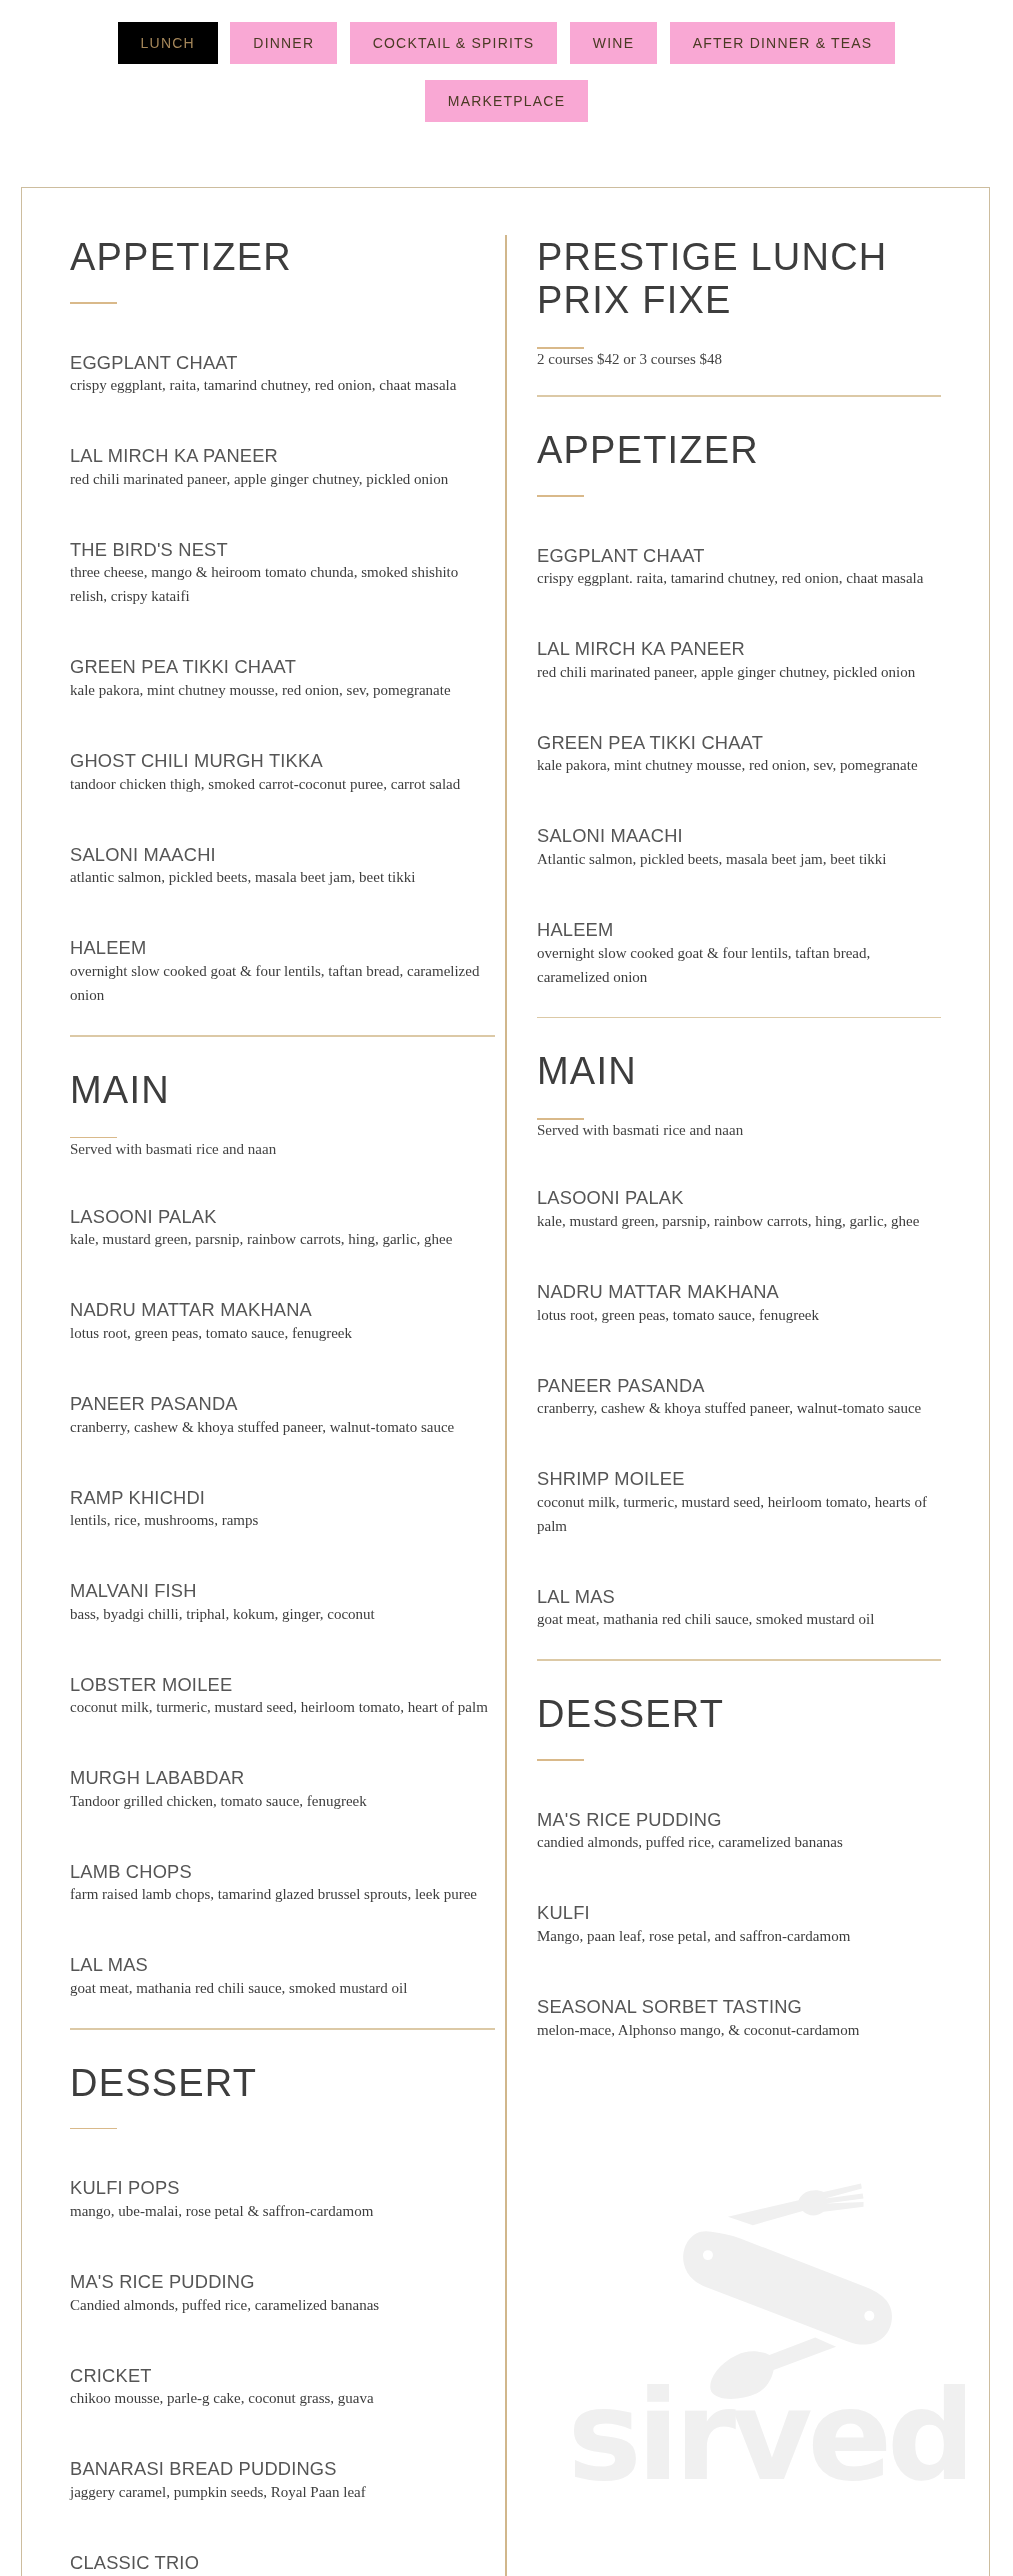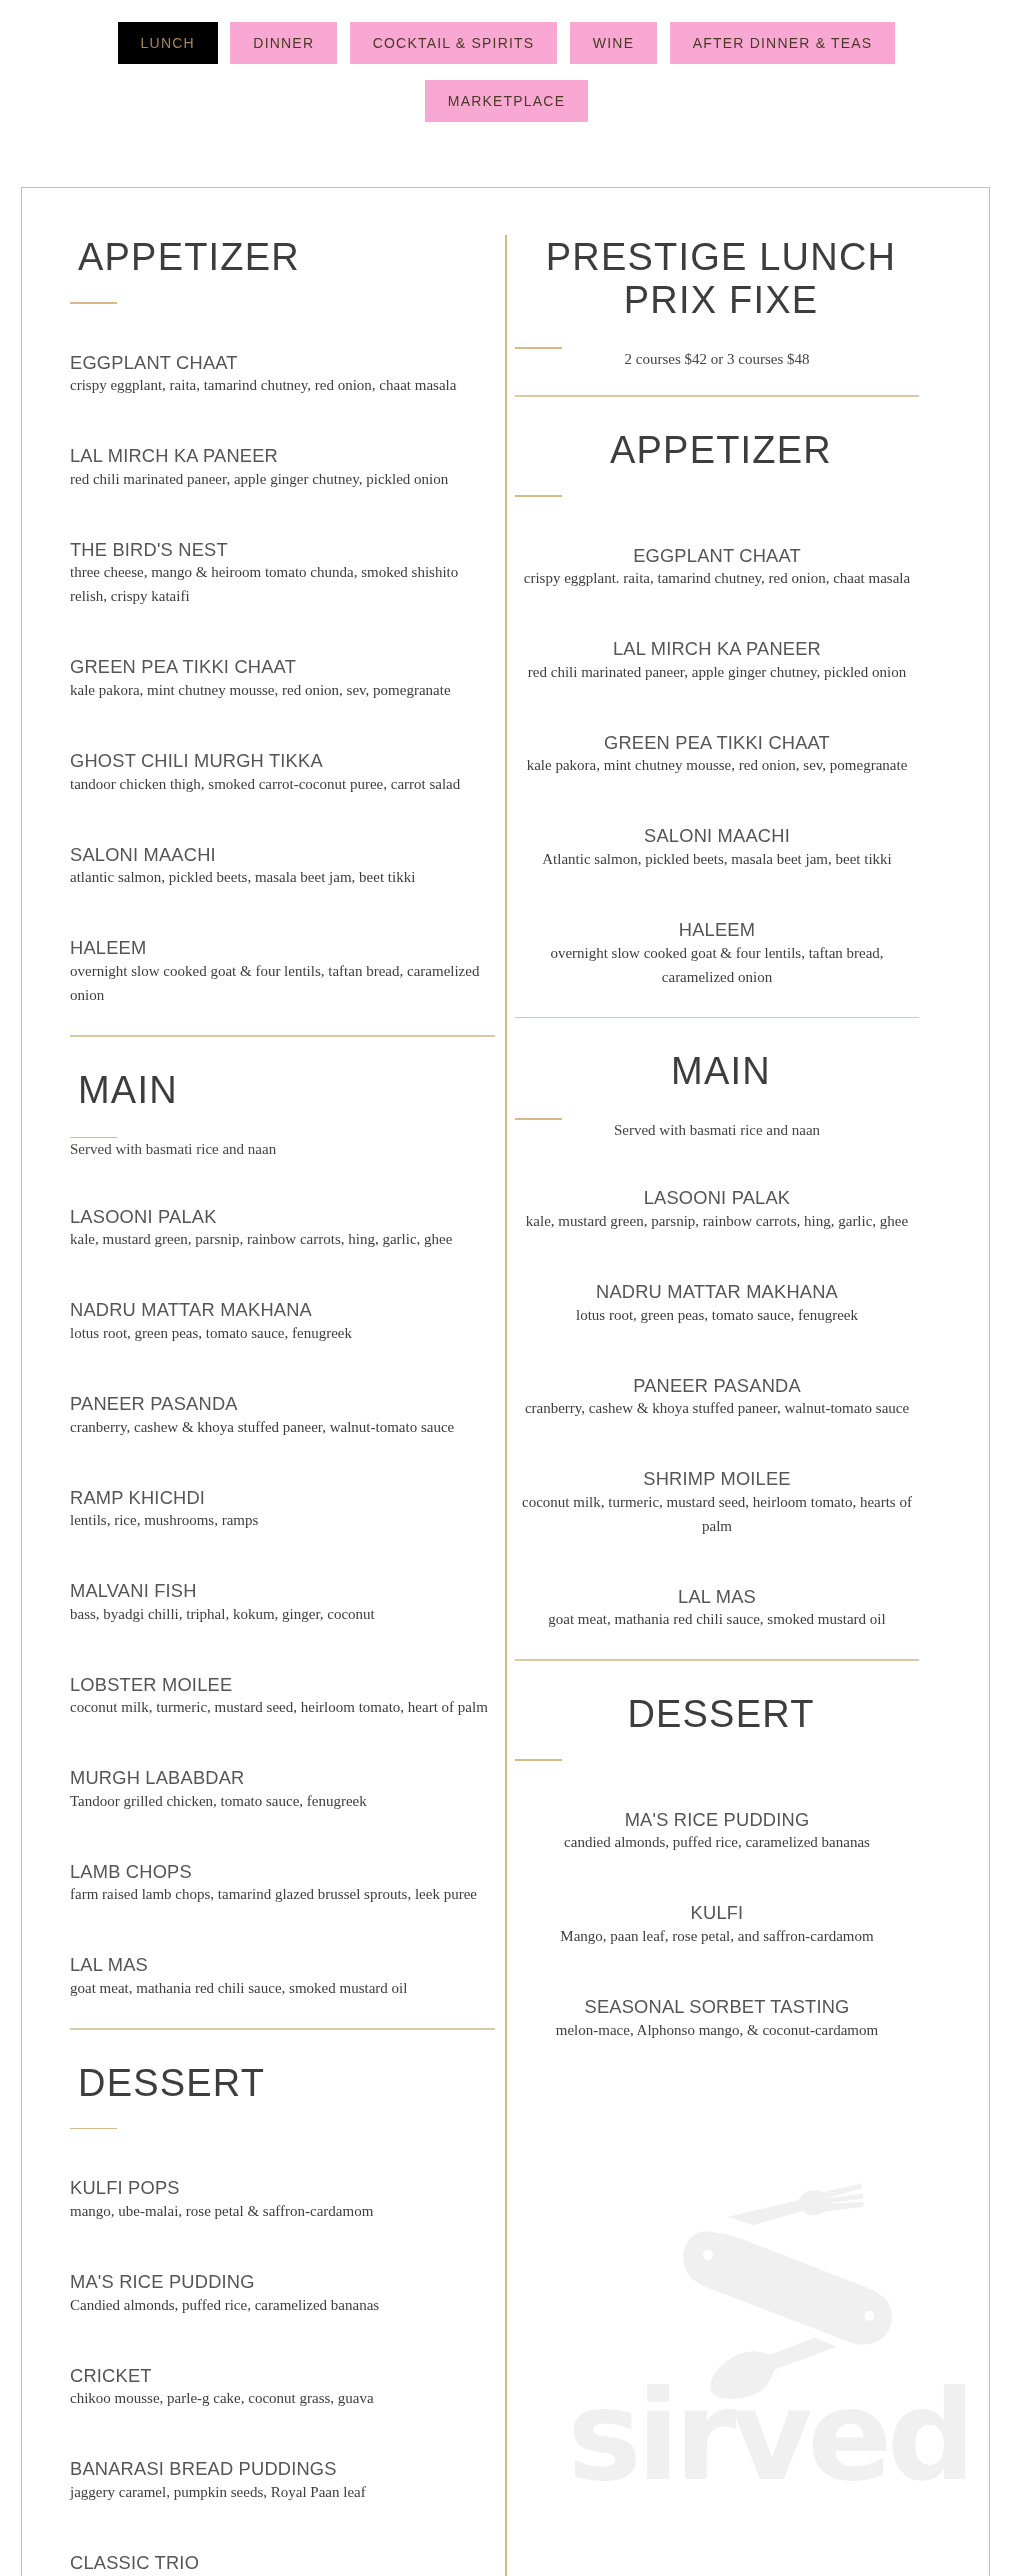--- a/index.html
+++ b/index.html
@@ -18,25 +18,25 @@
     .tab.active { background: #000000; color: #a5875a; }
 
     .card {
       position: absolute; left: 21px; top: 187px; width: 969px; height: 2414px;
       border: 1.7px solid #cdbd9e; border-bottom: none;
     }
     .divider-v { position: absolute; left: 483px; top: 47px; bottom: 0; width: 1.7px; background: #d1b78c; }
 
     .col { position: absolute; top: 48px; }
     .col.left { left: 48px; width: 425px; }
-    .col.right { left: 493px; width: 404px; text-align: center; }
+    .col.right { left: 515px; width: 404px; }
 
     .section-title {
       font-family: "Liberation Sans", sans-serif; font-weight: 300;
-      font-size: 38px; line-height: 43px; color: #3d3d3d; letter-spacing: 1.2px; margin-left: 8px;
+      font-size: 38px; line-height: 43px; color: #3d3d3d; letter-spacing: 1.2px;
     }
     .title-rule { width: 47px; height: 1.7px; background: #d9b98a; margin-top: 23px; margin-bottom: 30px; }
     .title-rule.tight { margin-top: 25px; margin-bottom: 2.5px; }
     .section-note {
       font-family: "Liberation Serif", serif; font-size: 15px; color: #444; margin-bottom: 38px;
     }
     .section-note.prix { margin-bottom: 27px; }
 
     .item { margin-bottom: 27px; margin-top: 48px; }
     .item-name {

